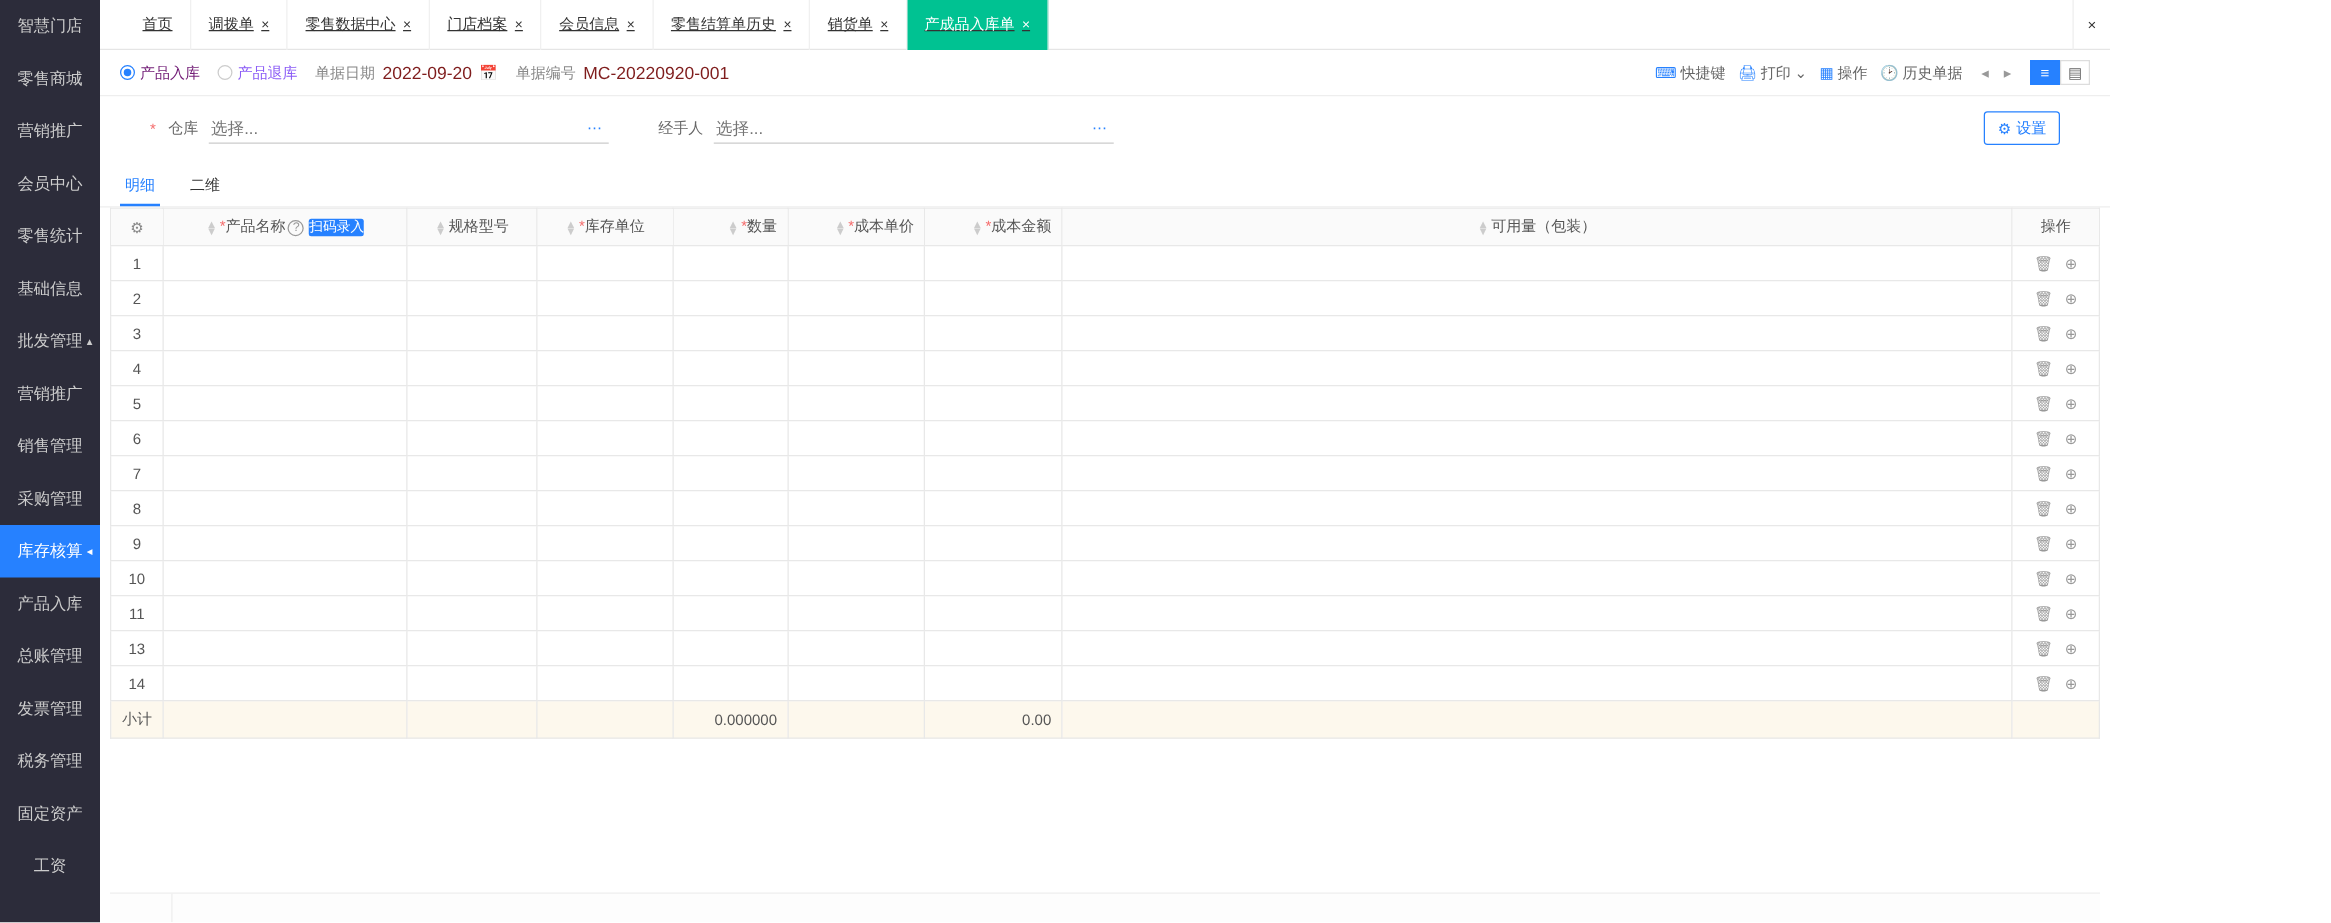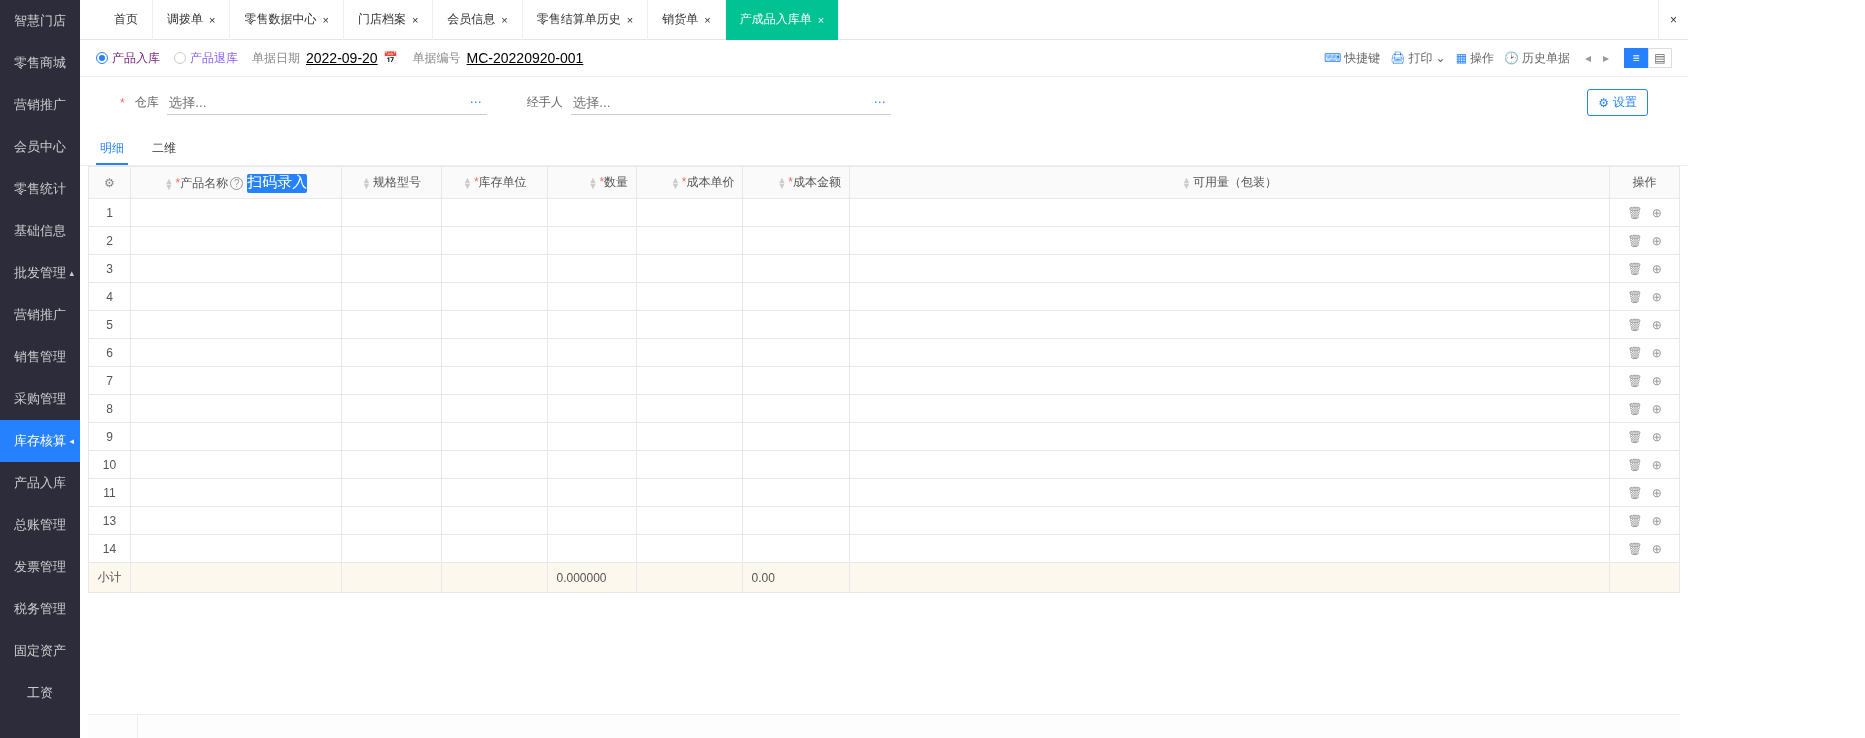--- a/index.html
+++ b/index.html
@@ -10,37 +10,37 @@
 .sidebar { width: 80px; background: #2c2c3a; color: #ccc; flex-shrink: 0; display: flex; flex-direction: column; }
 .sidebar-item { padding: 12px 6px; text-align: center; cursor: pointer; font-size: 13px; position: relative; }
 .sidebar-item.active { background: #2681ff; color: #fff; }
 .sidebar-item.expandable::after { content: "▴"; position: absolute; right: 6px; top: 50%; transform: translateY(-50%); font-size: 9px; }
 .sidebar-item.active.expandable::after { content: "◂"; }
 
 
 .main { flex: 1; display: flex; flex-direction: column; overflow: hidden; }
 
 
-.tabs { display: flex; align-items: center; border-bottom: 1px solid #e5e5e5; height: 40px; padding-left: 20px; position: relative; }
+.tabs { display: flex; align-items: center; border-bottom: 1px solid #e5e5e5; height: 40px; padding-left: 20px; position: relative; text-decoration: underline; }
 .tab { padding: 0 14px; height: 40px; display: flex; align-items: center; cursor: pointer; border-right: 1px solid #f0f0f0; }
 .tab.active { background: #00c292; color: #fff; }
 .tab .close { margin-left: 6px; font-size: 11px; }
 .tab-close-all { position: absolute; right: 0; top: 0; width: 30px; height: 40px; display: flex; align-items: center; justify-content: center; border-left: 1px solid #eee; cursor: pointer; }
 
 
 .toolbar { display: flex; align-items: center; padding: 8px 16px; border-bottom: 1px solid #eee; gap: 14px; }
 .radio-group { display: flex; gap: 14px; align-items: center; }
 .radio-opt { display: flex; align-items: center; gap: 4px; cursor: pointer; color: #8b5cf6; }
 .radio-opt.checked { color: #701a75; }
 .radio-circle { width: 12px; height: 12px; border: 1px solid #ccc; border-radius: 50%; display: inline-flex; align-items: center; justify-content: center; }
 .radio-opt.checked .radio-circle { border-color: #2681ff; }
 .radio-opt.checked .radio-circle::after { content: ""; width: 6px; height: 6px; background: #2681ff; border-radius: 50%; }
 .field-pair { display: flex; align-items: center; gap: 6px; }
 .field-pair .label { color: #888; }
-.field-pair .value { color: #000000; font-size: 14px; text-decoration: underline; }
+.field-pair .value { color: #7f1d1d; font-size: 14px; }
 .cal-icon { color: #2681ff; }
 .toolbar-right { margin-left: auto; display: flex; align-items: center; gap: 10px; color: #666; }
 .toolbar-right .btn-icon { display: flex; align-items: center; gap: 3px; cursor: pointer; }
 .toolbar-right .ico { color: #2681ff; }
 .nav-arrows { display: flex; align-items: center; gap: 2px; }
 .nav-arrows span { padding: 2px 5px; cursor: pointer; color: #999; }
 .view-toggle { display: flex; }
 .view-toggle .vt { width: 24px; height: 20px; border: 1px solid #ddd; display: flex; align-items: center; justify-content: center; cursor: pointer; }
 .view-toggle .vt.active { background: #2681ff; color: #fff; border-color: #2681ff; }
 
@@ -62,23 +62,23 @@
 
 .table-wrap { flex: 1; overflow: auto; padding: 0 8px; }
 table { border-collapse: collapse; width: 100%; }
 th, td { border: 1px solid #e8e8e8; padding: 6px 8px; height: 28px; font-size: 12px; color: #555; }
 th { background: #fafafa; font-weight: normal; position: relative; }
 th .req { color: #f56c6c; }
 .col-idx { width: 42px; text-align: center; }
 .col-ops { width: 70px; text-align: center; }
 .gear { color: #888; }
 .sort { color: #ccc; font-size: 9px; margin-right: 2px; display: inline-flex; flex-direction: column; line-height: 6px; vertical-align: middle; }
-.badge { background: #2681ff; color: #fff; padding: 1px 0; border-radius: 2px; font-size: 15px; margin-left: 4px; font-family: Liberation Mono, monospace; }
+.badge { background: #2681ff; color: #fff; padding: 1px 0; border-radius: 2px; font-size: 11px; margin-left: 4px; }
 .help { display: inline-block; width: 13px; height: 13px; border: 1px solid #999; border-radius: 50%; font-size: 10px; line-height: 12px; text-align: center; color: #999; margin-left: 2px; }
-td.num { text-align: left; margin-left: 44px; }
+td.num { text-align: right; margin-left: 44px; }
 tr.subtotal td { background: #fdf8ed; }
 .row-act { color: #999; cursor: pointer; margin: 0 3px; }
 
 
 .footer-strip { height: 24px; border-top: 1px solid #eee; margin: 8px 8px 0; background: #fdfdfd; display:flex; }
 .footer-strip .seg { border-right: 1px solid #eee; width: 50px; height:100%; }
 </style>
 </head>
 <body>
 

